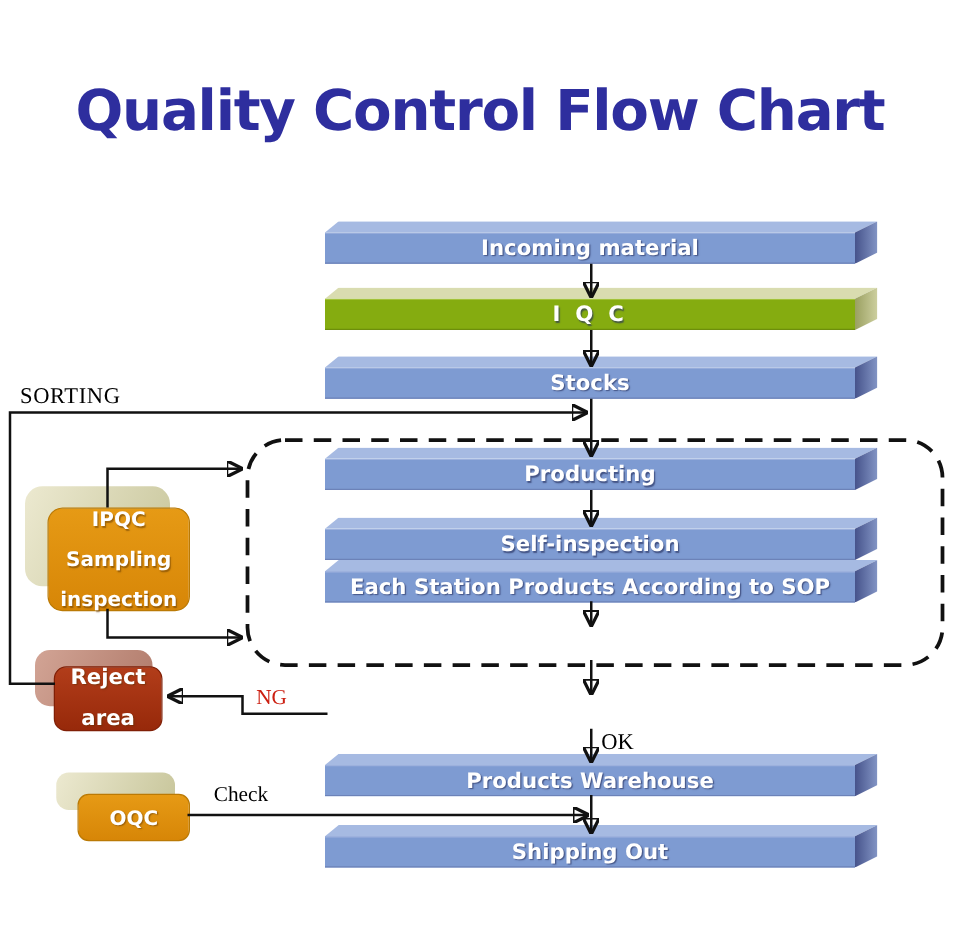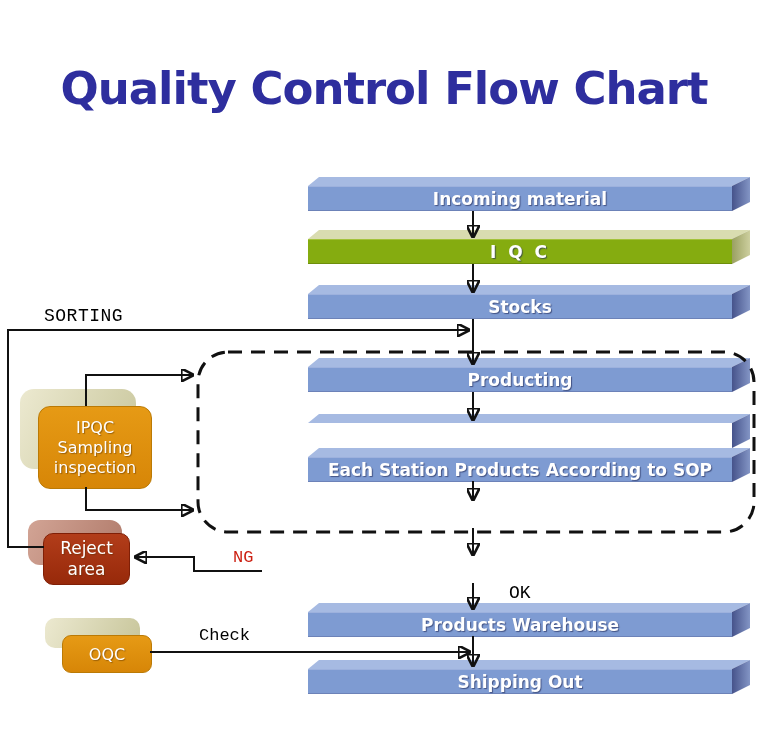--- a/index.html
+++ b/index.html
@@ -5,21 +5,21 @@
   html,body{margin:0;padding:0;background:#ffffff;}
   #canvas{position:relative;width:768px;height:752px;background:#ffffff;overflow:hidden;
           font-family:"DejaVu Sans",sans-serif;}
 
   
   .title{position:absolute;top:62px;left:0;width:100%;text-align:center;
          font-weight:bold;font-size:45px;letter-spacing:-1px;color:#2e2e9e;white-space:nowrap;}
 
   
   .bar{position:absolute;left:260px;width:442px;height:34px;}
-  .bar .face{position:absolute;margin-left:48px;}
+  .bar .face{position:absolute;}
   .bar .front{left:0;top:9px;width:424px;height:25px;display:flex;align-items:center;justify-content:center;}
   .bar .top{left:0;top:0;width:442px;height:9px;clip-path:polygon(11px 0,442px 0,424px 9px,0 9px);}
   .bar .side{left:424px;top:0;width:18px;height:34px;clip-path:polygon(0 9px,18px 0,18px 25px,0 34px);}
   .bar-label{font-weight:bold;font-size:17px;color:#ffffff;white-space:nowrap;
              text-shadow:1px 1px 1px rgba(35,45,90,0.65);}
   .spaced .bar-label{letter-spacing:3px;}
 
   .blue  .front{background:#7e9bd2;box-shadow:inset 0 1px 0 #9db1dd, inset 0 -1px 0 #6c82b8;}
   .blue  .top  {background:#a6bae2;}
   .blue  .side {background:linear-gradient(to right,#46538b,#8395c5);}
@@ -29,42 +29,42 @@
   .green .side {background:linear-gradient(to right,#9aa061,#cdcf9f);}
 
   .orange .front{background:#e0900e;box-shadow:inset 0 1px 0 #ecad3c, inset 0 -1px 0 #c07a06;}
   .orange .top  {background:#dfddb8;}
   .orange .side {background:linear-gradient(to right,#b4a668,#d8cf9f);}
 
   
   .box3d{position:absolute;}
   .box3d .back{position:absolute;border-radius:14px;}
   .box3d .frontbox{position:absolute;display:flex;flex-direction:column;align-items:center;
-                   justify-content:center;color:#fff;font-weight:normal;text-align:center;
-                   text-shadow:1px 1px 1px rgba(90,50,0,0.5);}
+                   justify-content:center;color:#fff;font-weight:bold;text-align:center;
+                   text-shadow:1px 1px 1px rgba(90,50,0,0.5);gap:12px;}
   .khaki-back{background:linear-gradient(115deg,#ece9d0,#c7c59a);}
   .rose-back {background:linear-gradient(115deg,#d2a495,#b07a6a);}
   .orange-front{background:linear-gradient(180deg,#e69a15,#d78607);border:1px solid #bb7a05;border-radius:12px;}
   .red-front   {background:linear-gradient(180deg,#b23d1a,#97290a);border:1px solid #801f06;border-radius:12px;
                 text-shadow:1px 1px 1px rgba(60,10,0,0.6);}
 
   #box-ipqc{left:20px;top:389px;width:152px;height:100px;}
   #box-ipqc .back{left:0;top:0;width:116px;height:80px;}
   #box-ipqc .frontbox{left:18px;top:17px;width:112px;height:81px;font-size:16px;line-height:20px;}
 
   #box-reject{left:28px;top:520px;width:105px;height:65px;}
   #box-reject .back{left:0;top:0;width:94px;height:45px;border-radius:12px;}
   #box-reject .frontbox{left:15px;top:13px;width:85px;height:50px;font-size:17px;line-height:21px;border-radius:10px;}
 
   #box-oqc{left:45px;top:618px;width:110px;height:55px;}
   #box-oqc .back{left:0;top:0;width:95px;height:30px;border-radius:10px;}
   #box-oqc .frontbox{left:17px;top:17px;width:88px;height:36px;font-size:16px;border-radius:9px;}
 
   
-  .float-label{position:absolute;font-family:Liberation Mono, monospace;color:#000;white-space:nowrap;margin-left:28px;}
+  .float-label{position:absolute;font-family:Liberation Serif, serif;color:#000;white-space:nowrap;}
   #lbl-sorting{left:16px;top:306px;font-size:18px;letter-spacing:0.5px;}
   #lbl-ng{left:205px;top:548px;font-size:17px;color:#cc2012;}
   #lbl-ok{left:481px;top:583px;font-size:18px;}
   #lbl-check{left:171px;top:626px;font-size:17px;}
 
   
   #connectors{position:absolute;left:0;top:0;pointer-events:none;}
   #connectors path{fill:none;stroke:#111;stroke-width:2;}
   #connectors rect{fill:none;stroke:#111;stroke-width:3;}
 </style>
@@ -103,20 +103,23 @@
     <div class="face top"></div>
     <div class="face side"></div>
     <div class="face front">
       <span class="bar-label">Producting</span>
     </div>
   </div>
 
   <div class="bar blue" style="top:414px">
     <div class="face top"></div>
     <div class="face side"></div>
+    <div class="face front">
+      <span class="bar-label">Self-inspection</span>
+    </div>
   </div>
 
   <div class="bar blue" style="top:448px">
     <div class="face top"></div>
     <div class="face side"></div>
     <div class="face front">
       <span class="bar-label">Each Station Products According to SOP</span>
     </div>
   </div>
 

